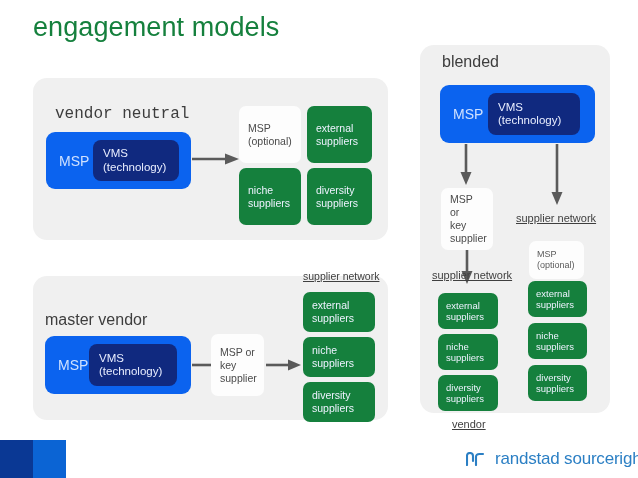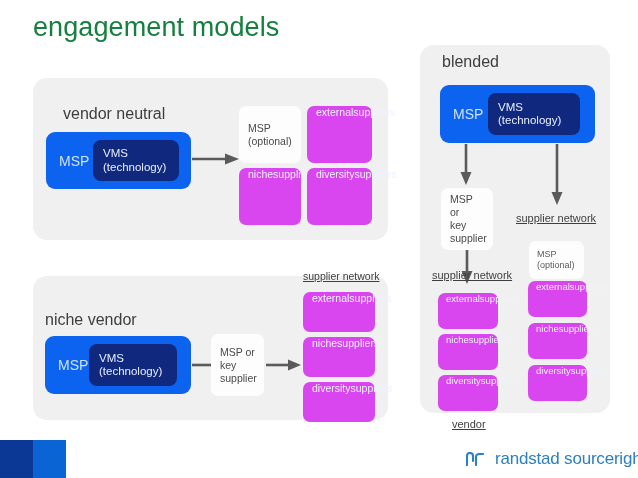--- a/index.html
+++ b/index.html
@@ -87,28 +87,29 @@
     display: flex;
     flex-direction: column;
     justify-content: center;
     box-sizing: border-box;
   }
   .white-box.tiny { font-size: 9px; line-height: 11px; padding: 0 8px; color: #5a5a5a; }
 
   
   .supplier-box {
     position: absolute;
-    background: #d946ef;
+    background: #15803d;
     border-radius: 7px;
     color: #eef2ff;
     font-size: 10.5px;
     line-height: 13px;
     padding: 0 9px;
     display: flex;
-    justify-content: space-between;
+    flex-direction: column;
+    justify-content: center;
     box-sizing: border-box;
   }
   .supplier-box.sm { font-size: 9.5px; line-height: 11.5px; padding: 0 8px; }
 
   
   .net-label {
     position: absolute;
     color: #3f3f3f;
     font-size: 10.5px;
     white-space: nowrap;
@@ -146,21 +147,21 @@
   }
 </style>
 </head>
 <body>
 
 <div class="slide">
 
   <div class="slide-title">engagement models</div>
 
   <div class="card" id="card-vendor-neutral">
-    <div class="card-title" style="left:30px; top:27px;">vendor neutral</div>
+    <div class="card-title" style="left:22px; top:27px;font-family:Liberation Mono, monospace;">vendor neutral</div>
 
     <div class="msp-box" style="left:13px; top:54px; width:145px; height:57px;">
       <span class="msp-label">MSP</span>
     </div>
     <div class="vms-box" style="left:60px; top:62px; width:86px; height:41px;">
       <span>VMS</span>
       <span>(technology)</span>
     </div>
 
     <div class="arrow" style="left:159px; top:74px;">
@@ -185,21 +186,21 @@
       <span>suppliers</span>
     </div>
 
     <div class="supplier-box" style="left:274px; top:90px; width:65px; height:57px;">
       <span>diversity</span>
       <span>suppliers</span>
     </div>
   </div>
 
   <div class="card" id="card-master-vendor">
-    <div class="card-title" style="left:12px; top:35px;">niche vendor</div>
+    <div class="card-title" style="left:12px; top:35px;">master vendor</div>
 
     <div class="msp-box" style="left:12px; top:60px; width:146px; height:58px;">
       <span class="msp-label">MSP</span>
     </div>
     <div class="vms-box" style="left:56px; top:68px; width:88px; height:42px;">
       <span>VMS</span>
       <span>(technology)</span>
     </div>
 
     <div class="arrow" style="left:159px; top:82px;">

